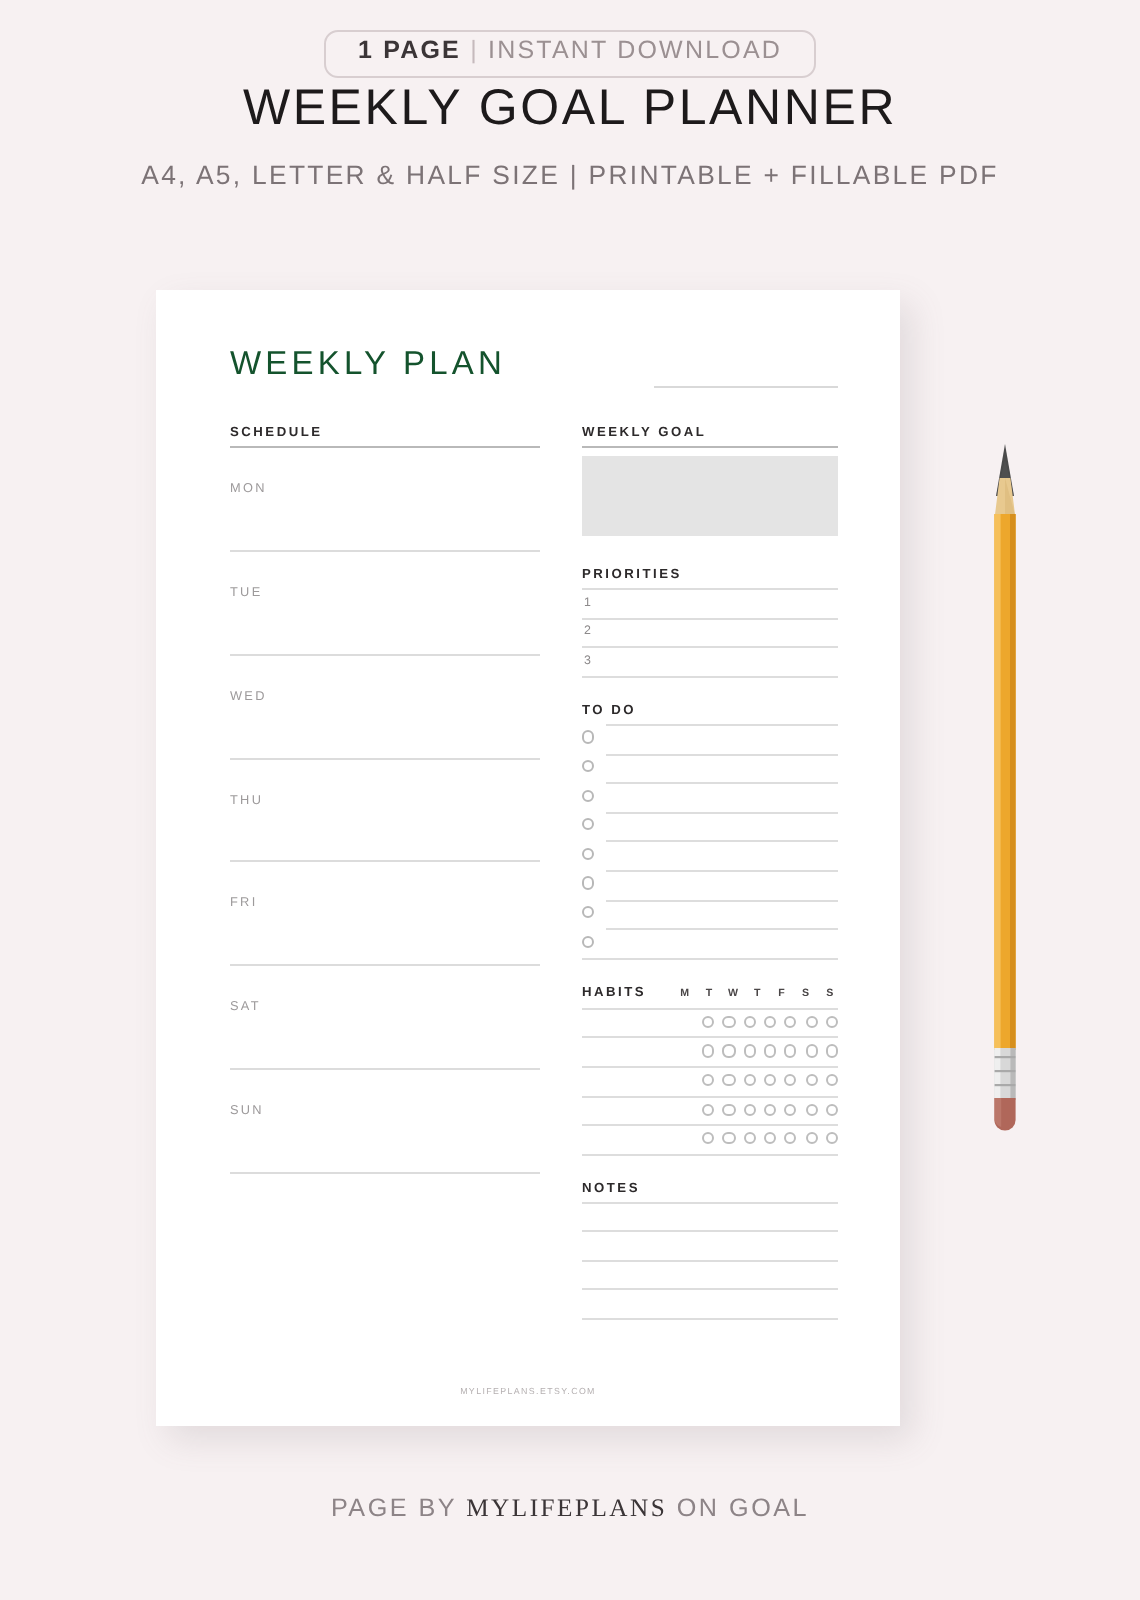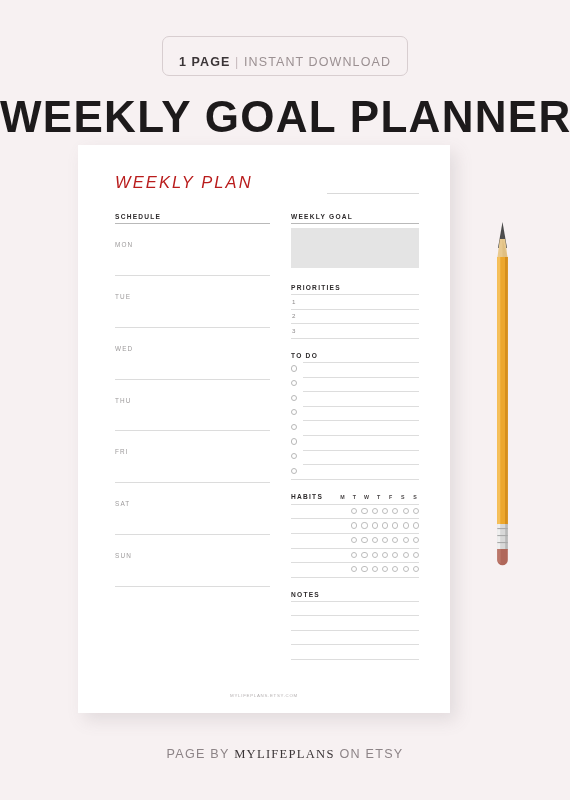--- a/index.html
+++ b/index.html
@@ -16,39 +16,39 @@
   }
 
   
   .header {
     position: absolute;
     top: 0; left: 0; right: 0;
     text-align: center;
   }
   .badge {
     display: inline-block;
-    margin-top: 36px;
-    padding: 18px 16px 6px 16px;
+    margin-top: 15px;
+    padding: 2px 16px 6px 16px;
     border: 1.3px solid #d8ced0;
     border-radius: 7px;
     font-size: 12.5px;
     letter-spacing: 1.1px;
     color: #9b9092;
     white-space: nowrap;
   }
   .badge .strong {
     color: #3b3537;
     font-weight: bold;
   }
   .badge .sep { color: #c6babd; }
 
   .main-title {
-    margin-top: 19px;
-    font-size: 44px;
-    font-weight: bold;
+    margin-top: 3px;
+    font-size: 25px;
+    font-weight: normal;
     letter-spacing: 1.3px;
     color: #1d1a1b;
     line-height: 1;
     white-space: nowrap;
   }
   .sub-title {
     margin-top: 13px;
     font-size: 13.2px;
     letter-spacing: 1.15px;
     color: #7c7376;
@@ -65,22 +65,21 @@
     background: #ffffff;
     box-shadow: 6px 7px 16px rgba(120,105,110,0.16);
   }
 
   .plan-title {
     position: absolute;
     left: 37px;
     top: 28px;
     font-size: 16.5px;
     letter-spacing: 2.1px;
-    color: #b91c1c;
-    font-style: italic;
+    color: #14532d;
   }
   .date-line {
     position: absolute;
     right: 31px;
     top: 48px;
     width: 92px;
     height: 1px;
     background: #d9d9d9;
   }
 
@@ -263,20 +262,21 @@
 </head>
 <body>
 
 <div class="header">
   <div class="badge">
     <span class="strong">1 PAGE</span>
     <span class="sep">|</span>
     <span>INSTANT DOWNLOAD</span>
   </div>
   <div class="main-title">WEEKLY GOAL PLANNER</div>
+  <div class="sub-title">A4, A5, LETTER &amp; HALF SIZE | PRINTABLE + FILLABLE PDF</div>
 </div>
 
 <div class="page-card">
 
   <div class="plan-title">WEEKLY PLAN</div>
   <div class="date-line"></div>
 
   <div class="col-left">
     <div class="sec-head">SCHEDULE</div>
     <div class="rule-dark"></div>
@@ -492,14 +492,14 @@
   <rect x="3.3" y="306" width="10.4" height="1.1" fill="#a9a9a9"></rect>
   <rect x="3.3" y="313" width="10.4" height="1.1" fill="#a9a9a9"></rect>
   <rect x="3.3" y="320" width="10.4" height="1.1" fill="#a9a9a9"></rect>
   <path d="M3.2 327 h10.6 v11 a5.3 5.3 0 0 1 -10.6 0 z" fill="#b0675a"></path>
   <path d="M3.2 327 h3.4 v14.5 a5.3 5.3 0 0 1 -3.4 -3.5 z" fill="#c07f71" opacity="0.7"></path>
 </svg>
 
 <div class="footer">
   <span>PAGE BY</span>
   <span class="brand">MYLIFEPLANS</span>
-  <span>ON ETSY</span>
+  <span>ON GOAL</span>
 </div>
 
 </body></html>

